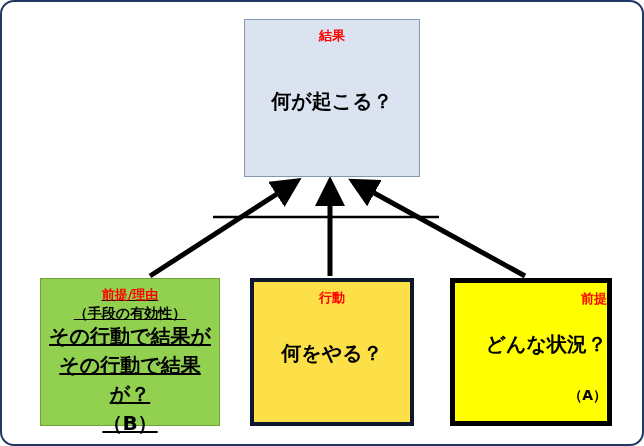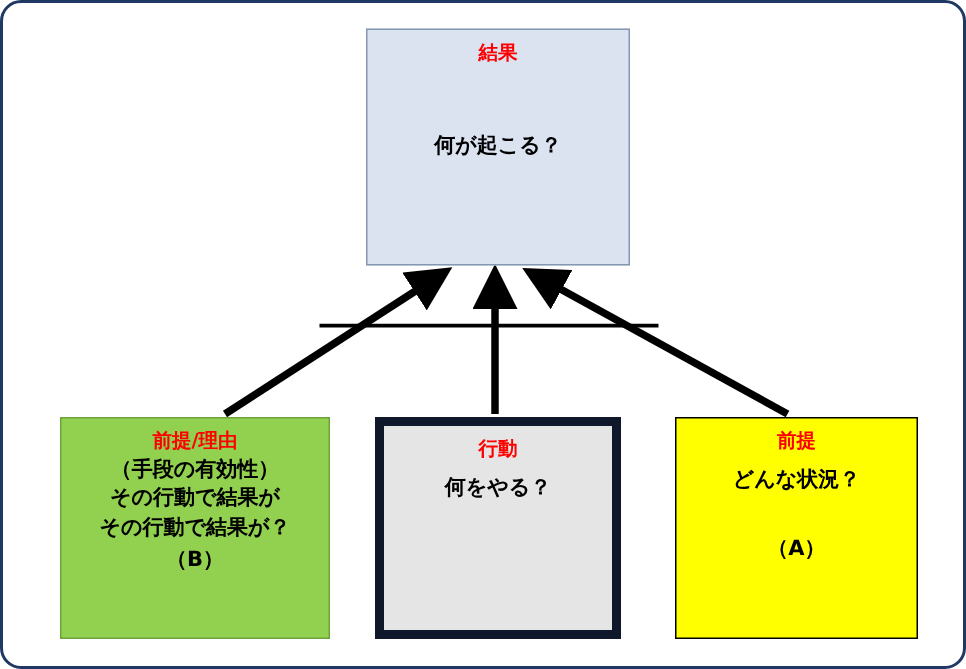--- a/index.html
+++ b/index.html
@@ -29,52 +29,54 @@
     color: #000000;
   }
   .box .title {
     color: #ff0000;
     font-size: 13px;
     font-weight: bold;
     margin-top: 8px;
     line-height: 1.3;
   }
   .box .line {
-    font-size: 14px;
+    font-size: 20px;
     line-height: 1.45;
   }
   .result-box {
     left: 242px; top: 17px;
     width: 176px; height: 158px;
     background: #dbe3f0;
     border: 1px solid #8496b0;
   }
   .result-box .question { margin-top: 42px; }
   .premise-reason-box {
     left: 38px; top: 276px;
     width: 180px; height: 148px;
     background: #92d050;
     border: 1px solid #6fa33a;
+    text-decoration: underline;
   }
   .premise-reason-box .subtitle { font-size: 14px; line-height: 1.3; }
   .premise-reason-box .qblock { }
   .action-box {
     left: 248px; top: 276px;
     width: 164px; height: 148px;
-    background: #e5e5e5;
-    border: 6px solid #0f172a;
+    background: #fde047;
+    border: 4px solid #0f172a;
   }
-  .action-box .question { margin-top: 6px; }
+  .action-box .question { margin-top: 32px; }
   .premise-box {
     left: 448px; top: 276px;
     width: 162px; height: 148px;
     background: #ffff00;
-    border: 1px solid #000000;
+    border: 5px solid #000000;
+    align-items: flex-end;
   }
-  .premise-box .question { margin-top: 6px; }
+  .premise-box .question { margin-top: 22px; }
   .premise-box .label { margin-top: 26px; font-size: 14px; }
   .arrows-layer {
     position: absolute;
     left: 0; top: 0;
     width: 644px; height: 446px;
     pointer-events: none;
   }
 </style>
 </head>
 <body>

